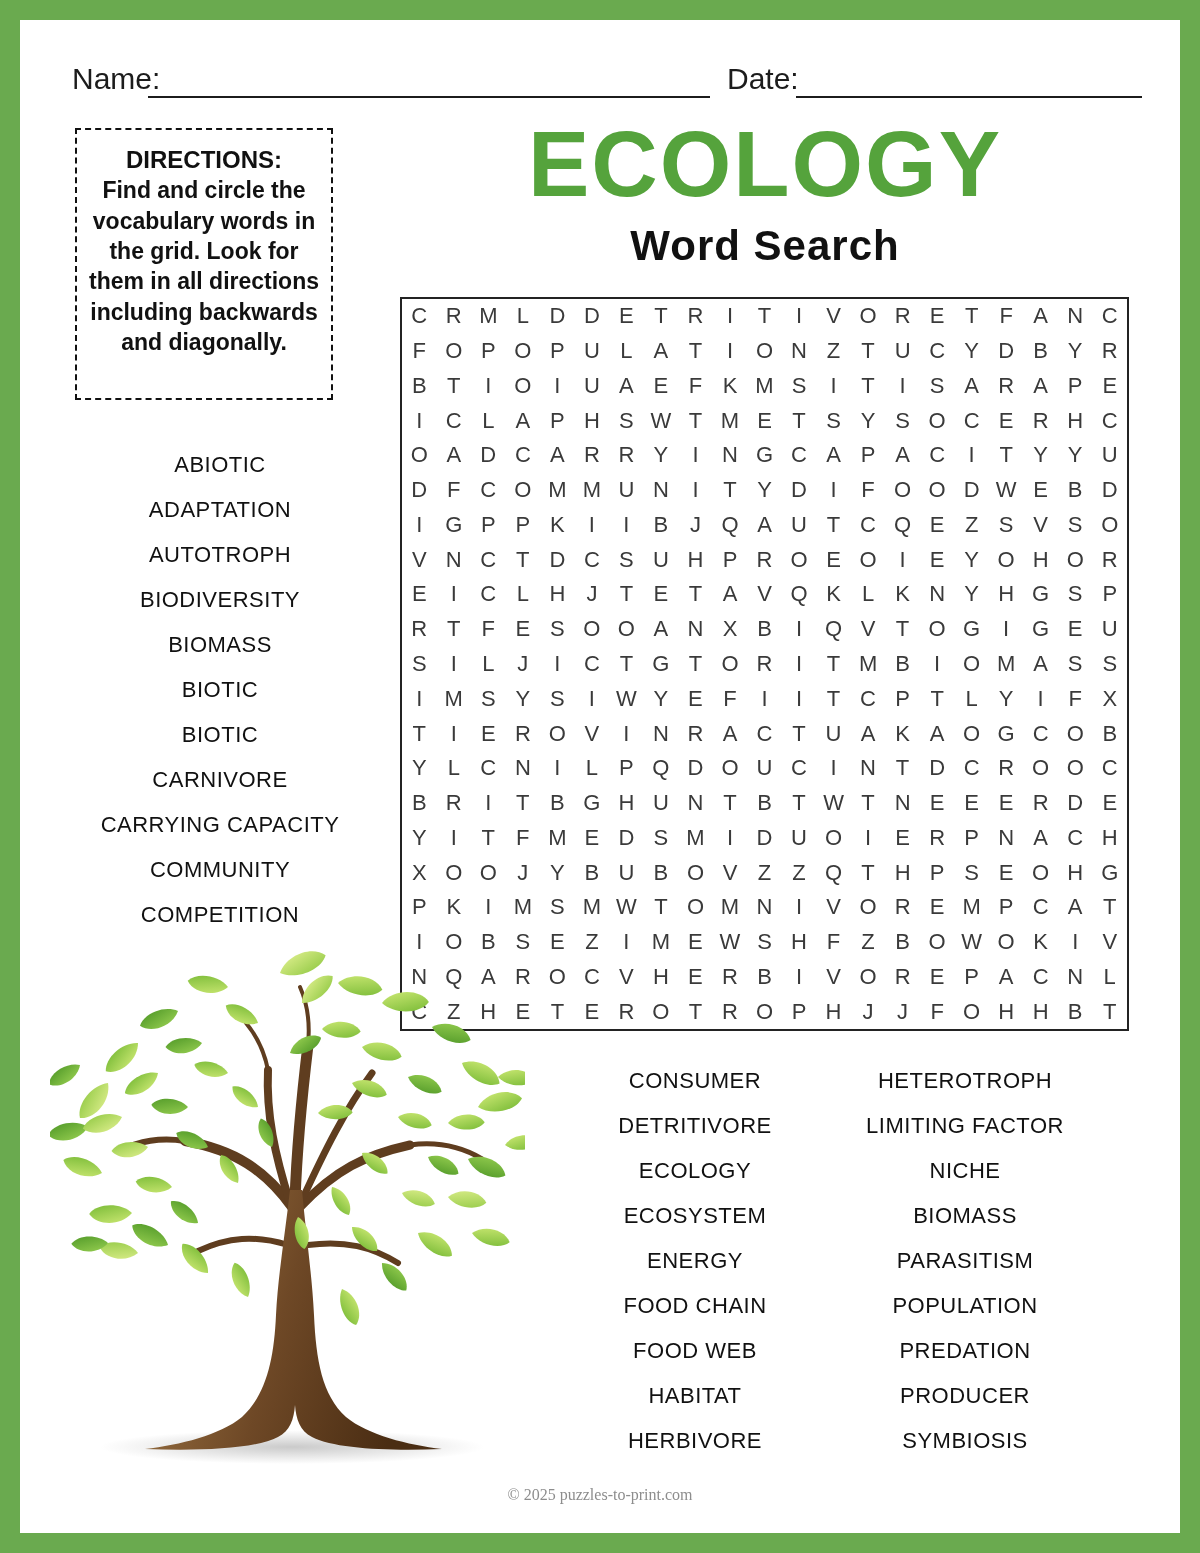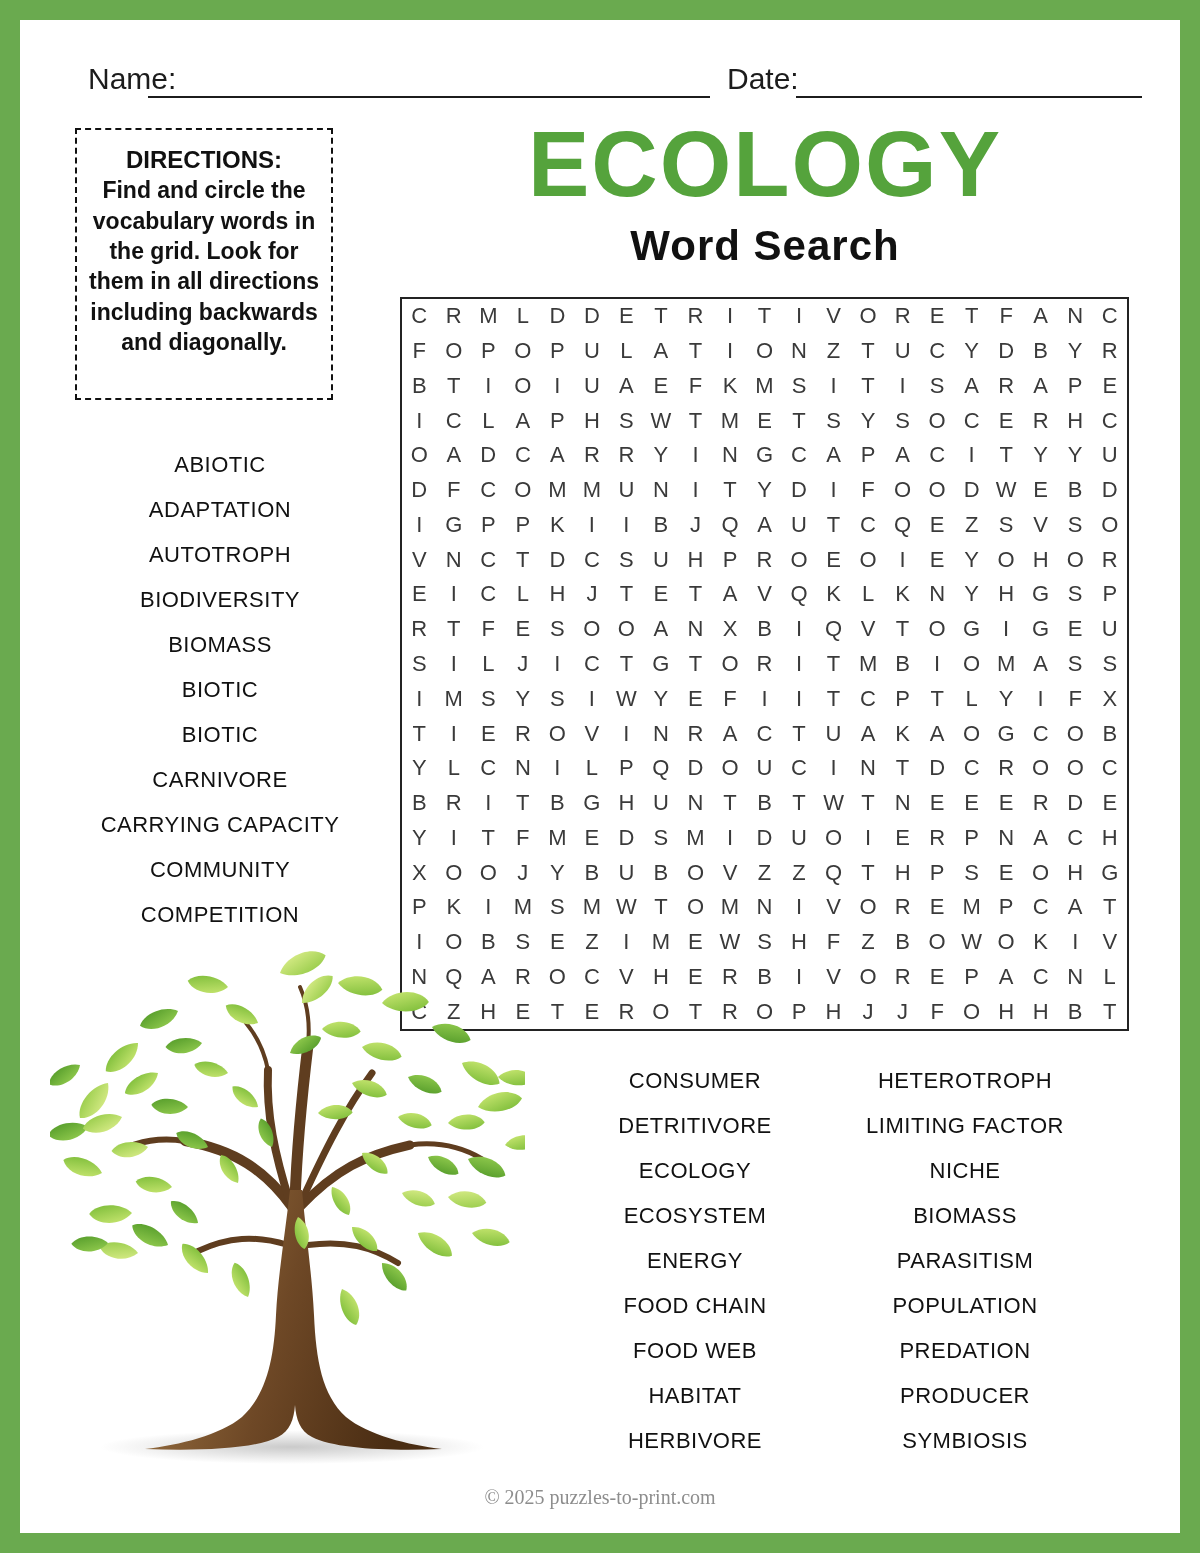--- a/index.html
+++ b/index.html
@@ -13,21 +13,21 @@
   body{font-family:"Liberation Sans",sans-serif;}
   .page{
     position:relative;
     width:1200px;height:1553px;
     background:#ffffff;
     border:20px solid var(--frame-green);
     overflow:hidden;
   }
   
   .hdr-label{position:absolute;font-size:30px;color:#1c1c1c;}
-  .name-label{left:68px;top:42px;}
+  .name-label{left:52px;top:42px;}
   .date-label{left:707px;top:42px;}
   .underline{position:absolute;border-bottom:2px solid #1c1c1c;height:0;}
   .name-line{left:128px;top:76px;width:562px;}
   .date-line{left:776px;top:76px;width:346px;}
   
   .directions{
     position:absolute;left:55px;top:108px;width:258px;height:272px;
     border:2px dashed #111;
     padding:14px 10px;
     text-align:center;color:#111;font-weight:bold;
@@ -61,21 +61,21 @@
     font-size:22px;color:#111;letter-spacing:0.5px;white-space:nowrap;
   }
   .list-left{left:50px;top:422px;width:300px;}
   .list-bl{left:520px;top:1038px;width:310px;}
   .list-br{left:790px;top:1038px;width:310px;}
   
   .tree{position:absolute;left:30px;top:925px;width:475px;height:525px;}
   
   .footer{
     position:absolute;left:0;top:1466px;width:1160px;text-align:center;
-    font-family:"Liberation Serif",serif;font-size:20px;color:var(--footer-gray);
+    font-family:"Liberation Serif",serif;font-size:16px;color:var(--footer-gray);
   }
 </style>
 </head>
 <body>
 
 <div class="page">
 
   <span class="hdr-label name-label">Name:</span>
   <div class="underline name-line"></div>
   <span class="hdr-label date-label">Date:</span>

